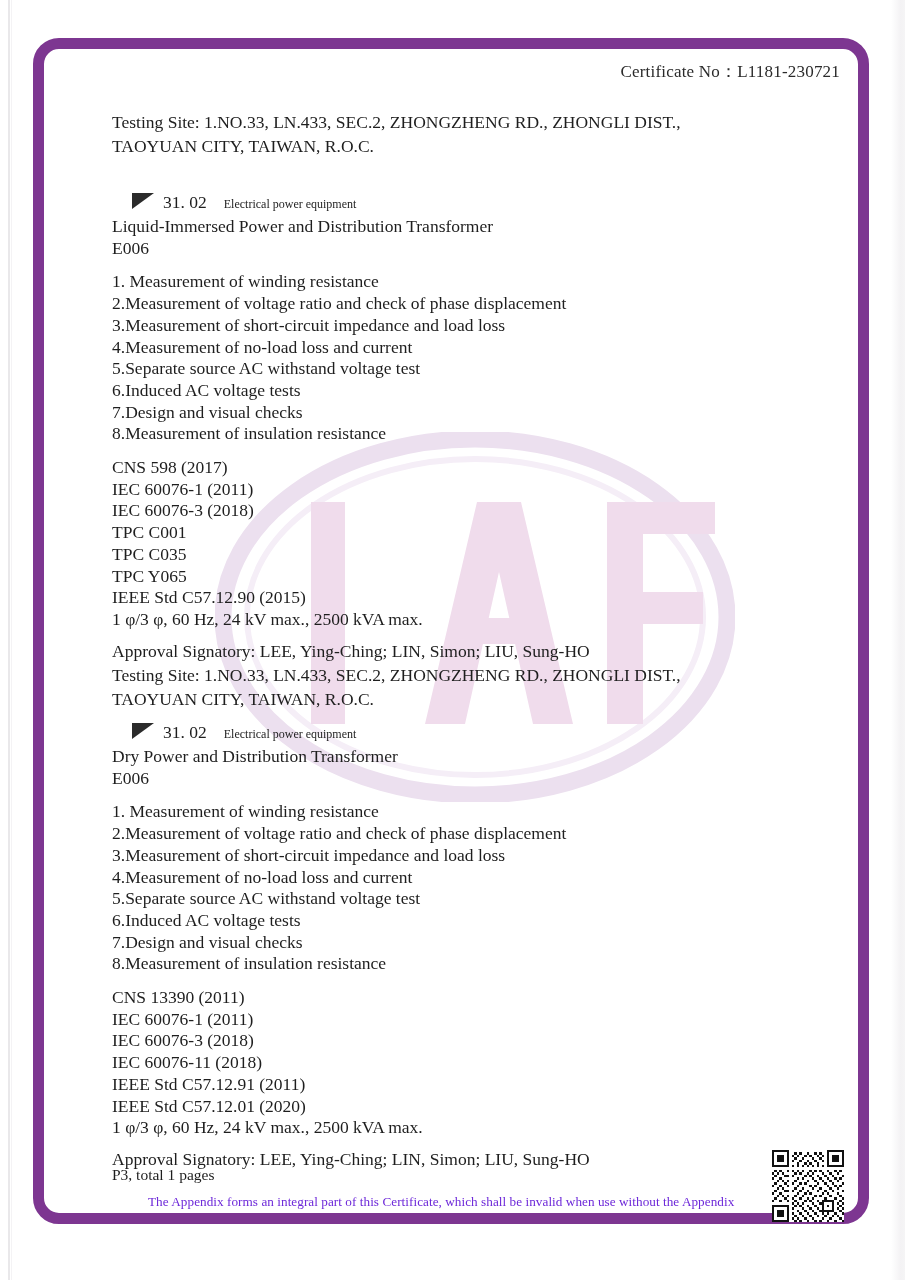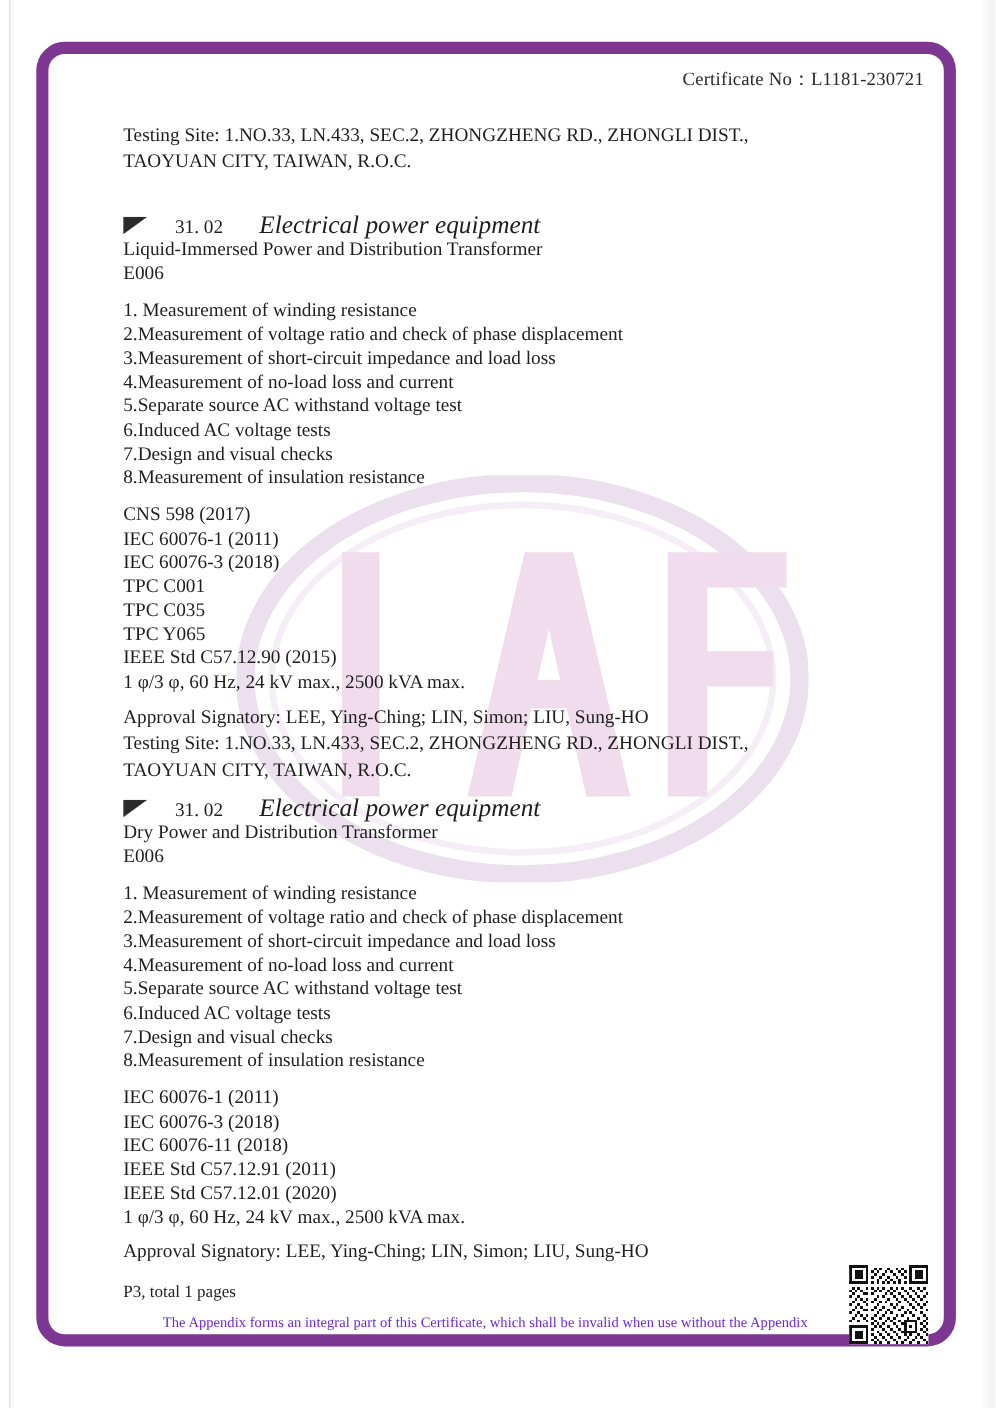--- a/index.html
+++ b/index.html
@@ -100,42 +100,42 @@
   .site-block { top: 110px; }
   .site-block .line { line-height: 24px; }
 
   .section { position: absolute; left: 112px; width: 700px; }
   .section-1 { top: 192px; }
   .section-2 { top: 722px; }
 
   .sec-head {
     display: flex;
     align-items: baseline;
-    gap: 16px;
+    gap: 0;
     height: 24px;
+    margin-left: 20px;
   }
   .flag-icon {
     display: inline-block;
     width: 22px;
     height: 16px;
     margin-right: 9px;
     position: relative;
     top: 1px;
     flex: 0 0 auto;
   }
   .flag-icon svg { display: block; }
   .sec-code {
     font-size: 17.5px;
     color: #1e1e1e;
     margin-right: 17px;
   }
   .sec-title {
-    font-size: 23px;
-    color: #1e1e1e;
-    font-style: italic;
+    font-size: 12px;
+    color: #1e1e1e;
   }
 
   .sec-product, .sec-code-e, .test-item, .std-item, .rating {
     font-size: 17.5px;
     line-height: 21.7px;
     color: #1e1e1e;
     white-space: nowrap;
   }
   .sec-product { margin-top: 0; }
 
@@ -274,20 +274,21 @@
         <div class="test-item">2.Measurement of voltage ratio and check of phase displacement</div>
         <div class="test-item">3.Measurement of short-circuit impedance and load loss</div>
         <div class="test-item">4.Measurement of no-load loss and current</div>
         <div class="test-item">5.Separate source AC withstand voltage test</div>
         <div class="test-item">6.Induced AC voltage tests</div>
         <div class="test-item">7.Design and visual checks</div>
         <div class="test-item">8.Measurement of insulation resistance</div>
       </div>
 
       <div class="std-list">
+        <div class="std-item">CNS 13390 (2011)</div>
         <div class="std-item">IEC 60076-1 (2011)</div>
         <div class="std-item">IEC 60076-3 (2018)</div>
         <div class="std-item">IEC 60076-11 (2018)</div>
         <div class="std-item">IEEE Std C57.12.91 (2011)</div>
         <div class="std-item">IEEE Std C57.12.01 (2020)</div>
       </div>
 
       <div class="rating">1 φ/3 φ, 60 Hz, 24 kV max., 2500 kVA max.</div>
 
       <div class="approval-spacer"></div>

